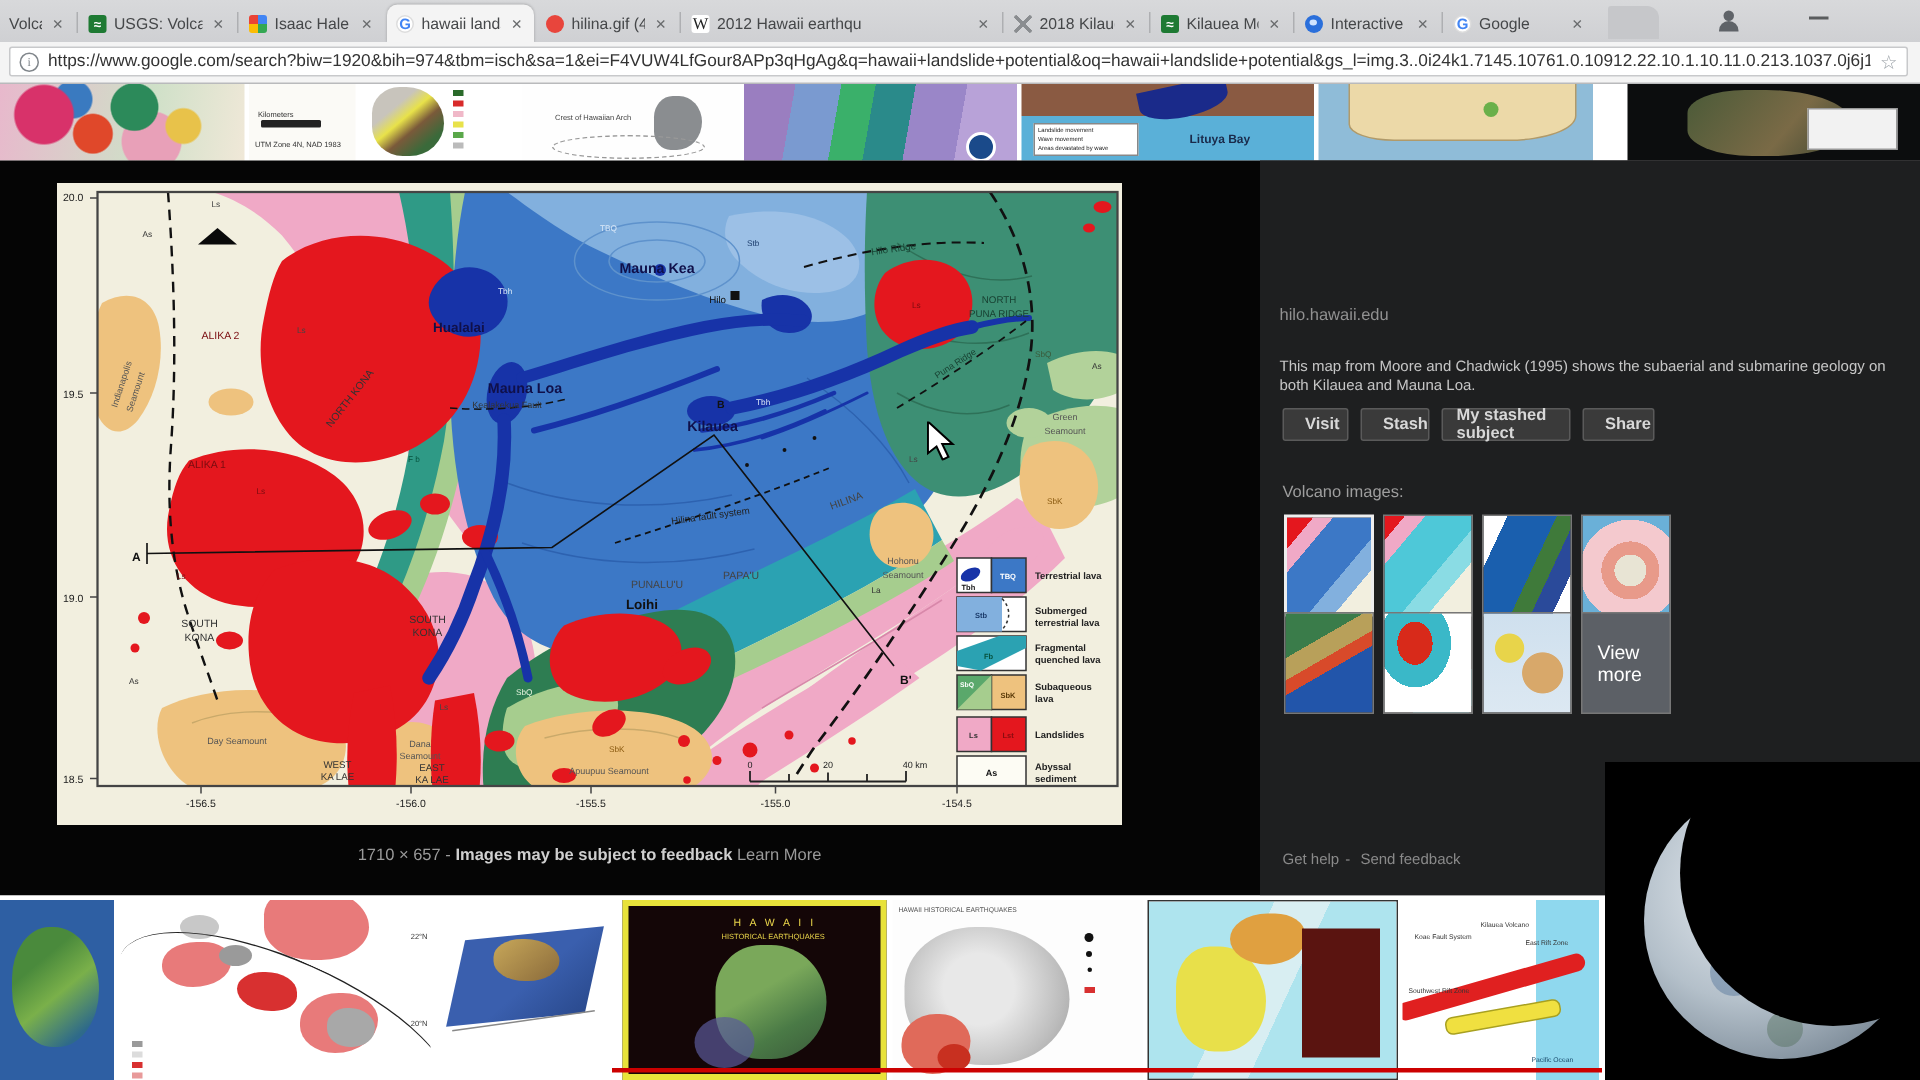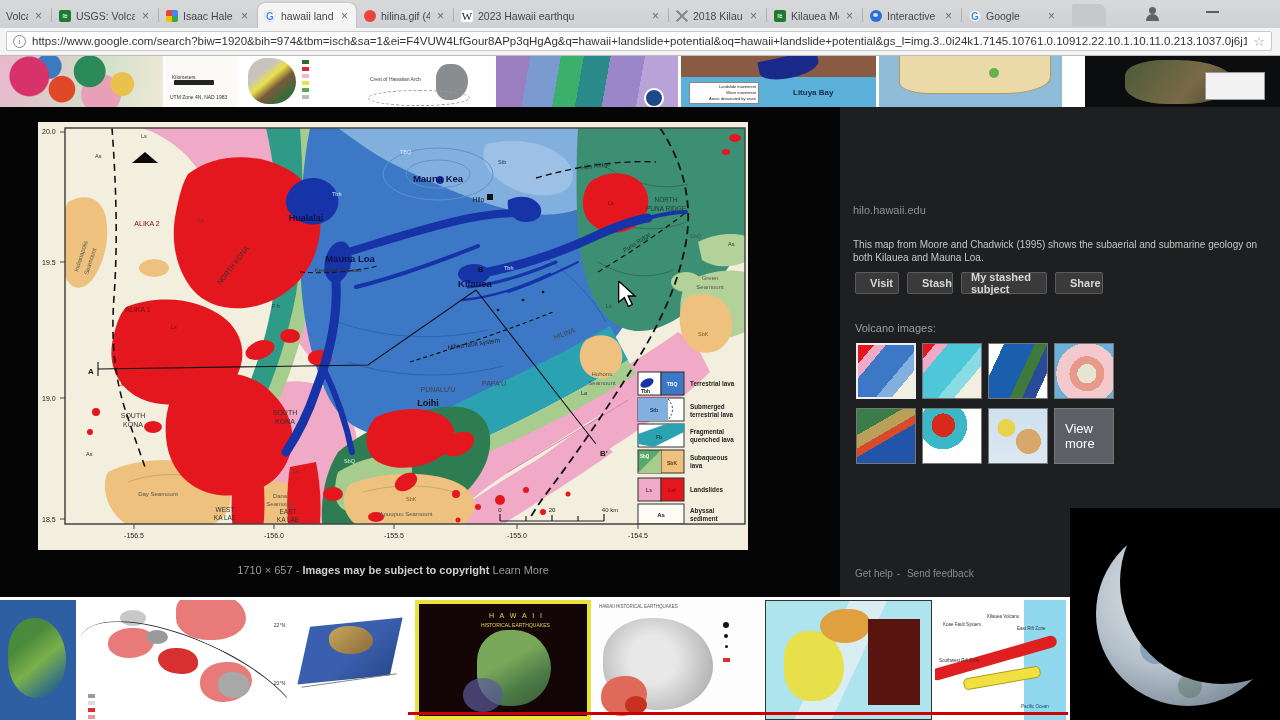--- a/index.html
+++ b/index.html
@@ -27,37 +27,37 @@
   #profile .body{position:absolute;left:1px;top:8px;width:13px;height:7px;border-radius:7px 7px 0 0;background:#5f6368;}
   #minbtn{left:1206px;top:11px;width:13px;height:2px;background:#5a5c5e;}
   
   #addrbar{left:0;top:28px;width:1280px;height:27px;background:#f4f4f4;border-bottom:1px solid #b9babc;}
   #omni{position:absolute;left:6px;top:3px;width:1266px;height:20px;background:#fff;border:1px solid #c8c9cb;border-radius:2px;display:flex;align-items:center;padding:0 6px;box-sizing:border-box;gap:6px;}
   #infoicon{width:11px;height:11px;border:1px solid #80868b;border-radius:50%;color:#80868b;font-size:8px;line-height:11px;text-align:center;flex:none;font-family:"Liberation Serif",serif;}
   #urltext{font-size:11.5px;color:#333;white-space:nowrap;overflow:hidden;flex:1;}
   #staricon{color:#9aa0a6;font-size:13px;flex:none;}
   
   #topstrip{left:0;top:56px;width:1280px;height:51px;background:#fff;}
-  .tthumb{position:absolute;top:0;height:51px;overflow:hidden;text-align:right;}
+  .tthumb{position:absolute;top:0;height:51px;overflow:hidden;}
   #notch{left:132px;top:96px;width:0;height:0;border-left:13px solid transparent;border-right:13px solid transparent;border-bottom:11px solid #0a0a0a;z-index:5;}
   .chip{position:absolute;width:7px;height:4px;}
   .tinytext{position:absolute;font-size:5px;color:#333;white-space:nowrap;}
   .blob{position:absolute;border-radius:50%;}
   
   #panel{left:0;top:107px;width:1280px;height:490px;background:#050505;}
   #panelright{left:840px;top:107px;width:440px;height:490px;background:#1e1f20;}
   #mainimg{left:38px;top:122px;width:710px;height:428px;background:#f2efdf;}
   #caption{left:38px;top:564px;width:710px;text-align:center;font-size:11px;color:#9a9a9a;}
   #caption b{color:#cfcfcf;font-weight:bold;}
   #ptitle{left:853px;top:200px;width:424px;font-size:17px;color:#dedede;white-space:nowrap;overflow:hidden;}
   #psource{left:853px;top:204px;font-size:11px;color:#919191;}
   #pdesc{left:853px;top:238px;width:424px;font-size:10px;line-height:13px;color:#c6c6c6;}
   .pbtn{position:absolute;top:272px;height:22px;background:#3a3a3a;border:1px solid #5a5a5a;border-radius:2px;color:#d8d8d8;font-size:11px;font-weight:bold;display:flex;align-items:center;gap:5px;padding:0 9px;box-sizing:border-box;}
   #related{left:855px;top:322px;font-size:11px;color:#9e9e9e;}
-  .rthumb{position:absolute;width:60px;height:56px;border:1px solid #777;box-sizing:border-box;}
+  .rthumb{position:absolute;width:60px;height:68px;border:1px solid #777;box-sizing:border-box;}
   .rthumb.sel{border:2px solid #eee;}
   #viewmore{display:flex;align-items:center;justify-content:center;color:#fff;font-size:13px;line-height:15px;text-align:left;background:#5c6066;}
   #pfooter{left:855px;top:568px;font-size:10px;color:#8a8a8a;}
   #pfooter span{margin-right:4px;}
   
   #bottomstrip{left:0;top:597px;width:1280px;height:123px;background:#fff;}
   .bthumb{position:absolute;top:3px;height:120px;overflow:hidden;background:#fff;}
   #subscribe{left:404px;top:672px;width:560px;font-size:37px;font-weight:800;letter-spacing:-1px;color:#e80000;text-shadow:2px 2px 0 #7a0000,-1px -1px 0 #ff8a8a;white-space:nowrap;z-index:30;}
   #subline{left:408px;top:712px;width:660px;height:3px;background:#cc0000;z-index:30;}
   #moonbox{left:1070px;top:508px;width:210px;height:212px;background:#000;z-index:20;}
@@ -92,21 +92,21 @@
         <span class="cls">×</span>
       </div>
     <div class="tab" style="left:358px;width:94px">
         <span class="fav red"></span>
         <span class="ttl">hilina.gif (411×381)</span>
         <span class="cls">×</span>
       </div>
     <div class="tabsep" style="left:453px"></div>
     <div class="tab" style="left:455px;width:212px">
         <span class="fav w">W</span>
-        <span class="ttl">2023 Hawaii earthqu</span>
+        <span class="ttl">2012 Hawaii earthqu</span>
         <span class="cls">×</span>
       </div>
     <div class="tabsep" style="left:668px"></div>
     <div class="tab" style="left:670px;width:95px">
         <span class="fav pick"></span>
         <span class="ttl">2018 Kilauea InSAR</span>
         <span class="cls">×</span>
       </div>
     <div class="tabsep" style="left:766px"></div>
     <div class="tab" style="left:768px;width:93px">
@@ -442,21 +442,21 @@
       <text x="652" y="370" font-size="6.3" font-weight="bold" fill="#222">Landslides</text>
       <text x="652" y="391" font-size="6.3" font-weight="bold" fill="#222">Abyssal</text>
       <text x="652" y="399" font-size="6.3" font-weight="bold" fill="#222">sediment</text>
     </g>
   </svg>
   </div>
 
   <div id="caption" class="abs">
     <span>1710 × 657</span>
     <span>-</span>
-    <b>Images may be subject to copyright</b>
+    <b>Images may be subject to feedback</b>
     <span>Learn More</span>
   </div>
 
   <div id="psource" class="abs">hilo.hawaii.edu</div>
   <div id="pdesc" class="abs">This map from Moore and Chadwick (1995) shows the subaerial and submarine geology on both Kilauea and Mauna Loa.</div>
   <div class="pbtn" style="left:855px;width:44px">
     <svg width="11" height="11" viewBox="0 0 11 11">
         <circle cx="5.5" cy="5.5" r="4.5" fill="none" stroke="#d8d8d8"></circle>
         <path d="M1,5.5 H10 M5.5,1 C3,3 3,8 5.5,10 C8,8 8,3 5.5,1" stroke="#d8d8d8" fill="none" stroke-width=".8"></path>
       </svg>

